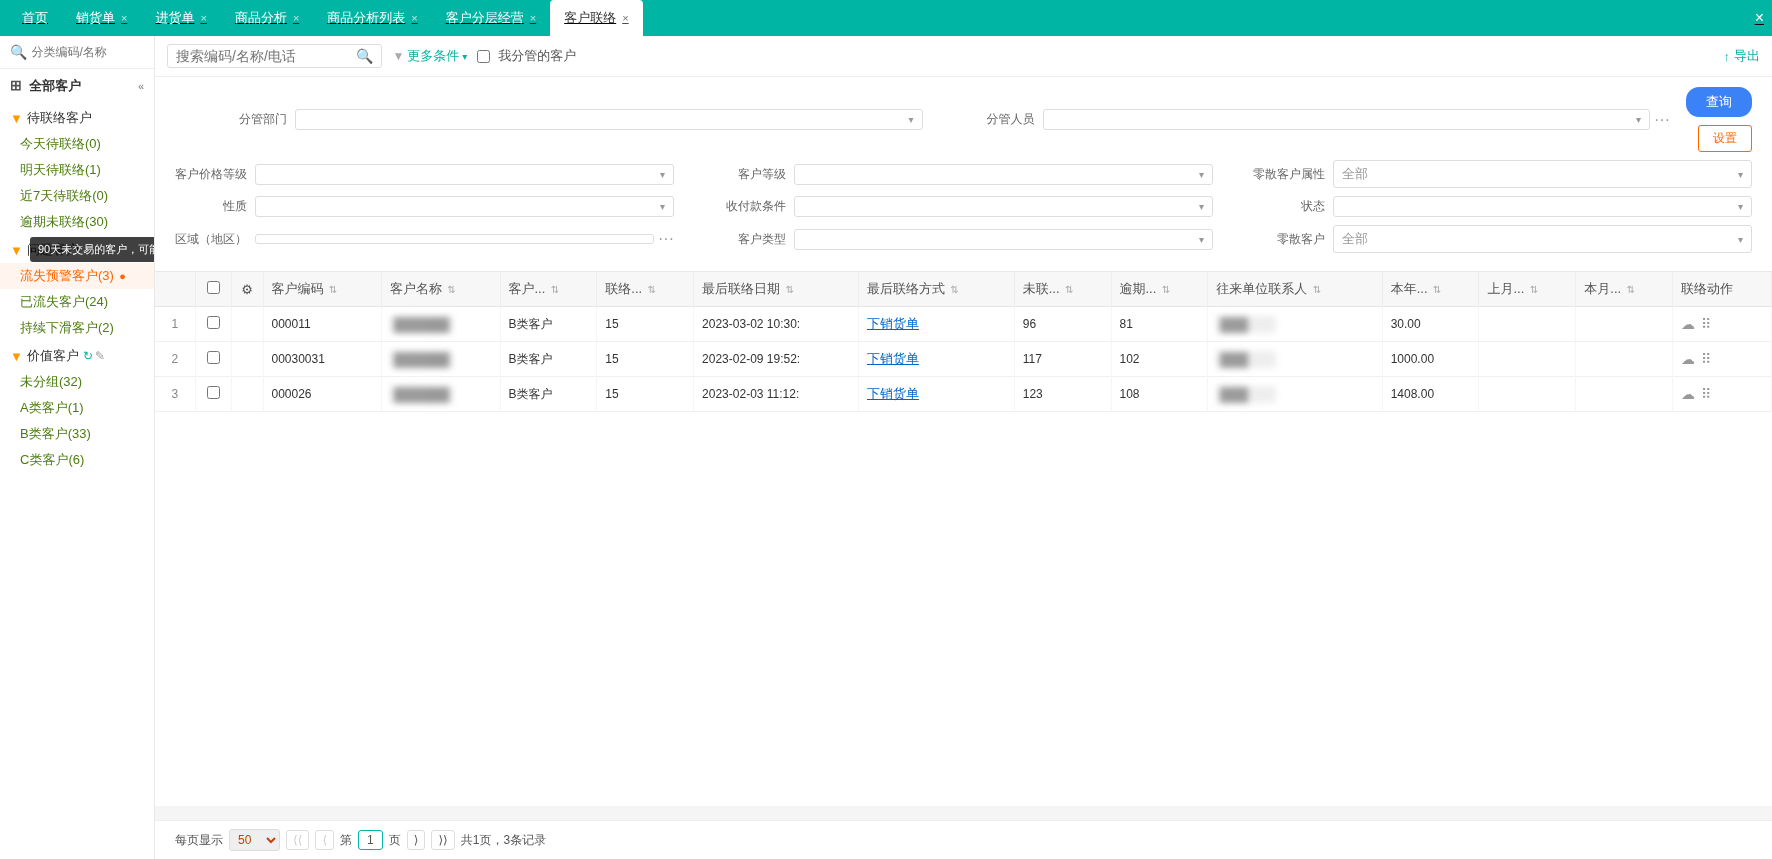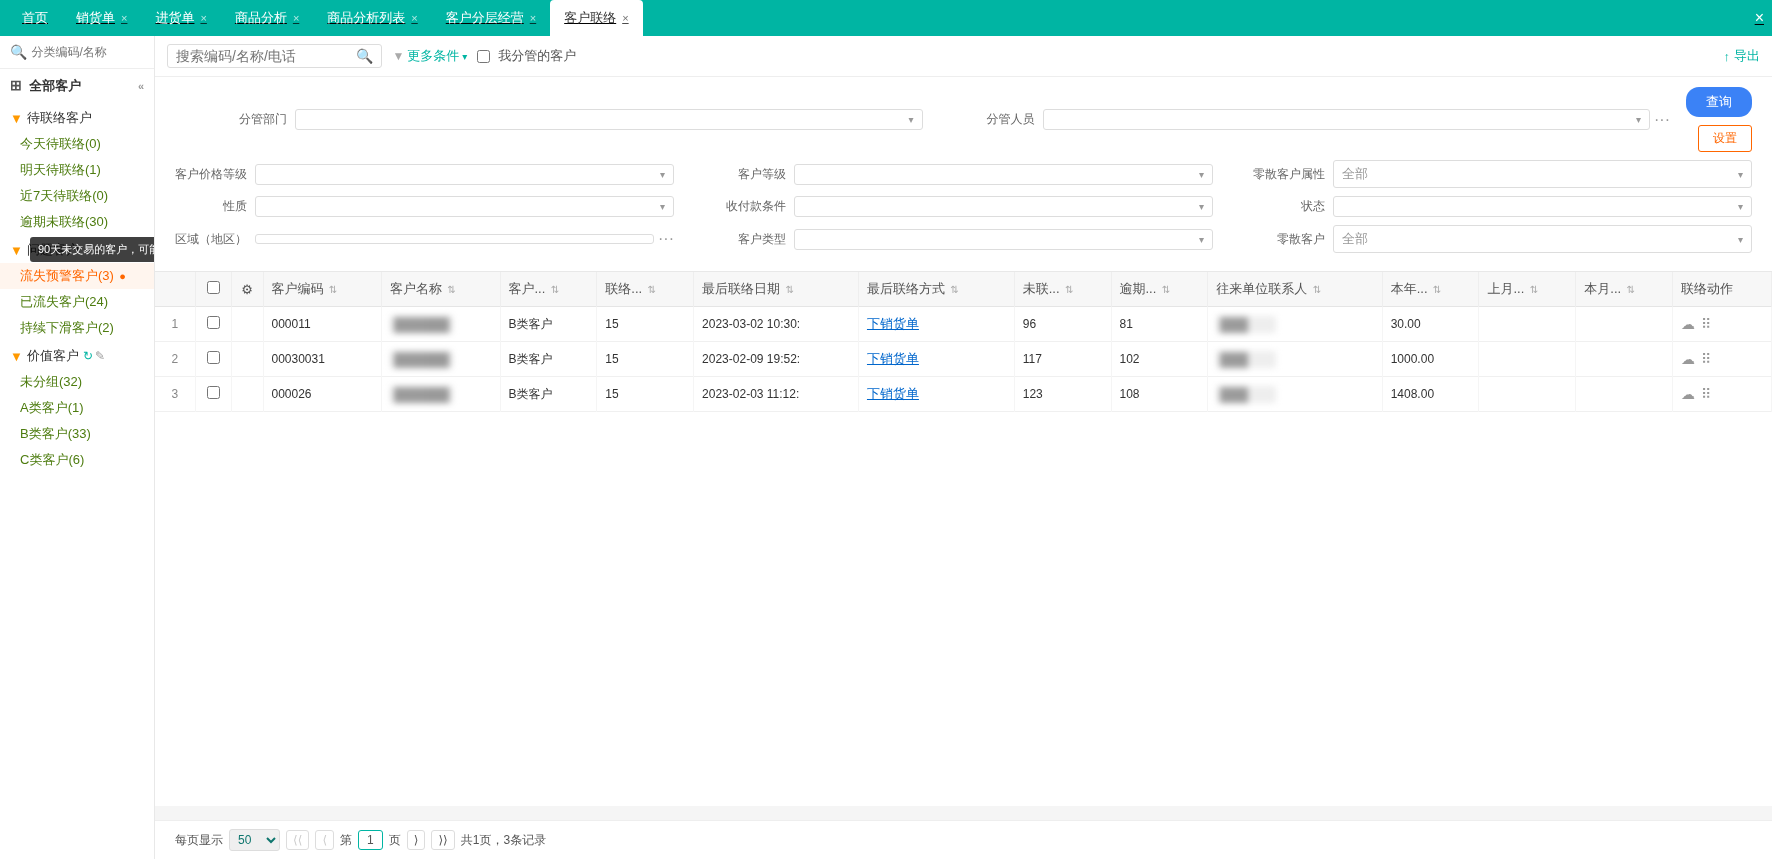--- a/index.html
+++ b/index.html
@@ -337,21 +337,21 @@
       border-top: 1px solid #eee;
       background: #fff;
       gap: 6px;
     }
     .pagination-bar span { font-size: 12px; color: #555; }
     .pagination-bar .page-size-select {
       border: 1px solid #ddd;
       border-radius: 3px;
       padding: 2px 4px;
       font-size: 12px;
-      color: #0f766e;
+      color: #c2410c;
     }
     .pagination-btn {
       border: 1px solid #ddd;
       background: #fff;
       border-radius: 3px;
       padding: 2px 6px;
       cursor: pointer;
       font-size: 12px;
       color: #555;
     }

